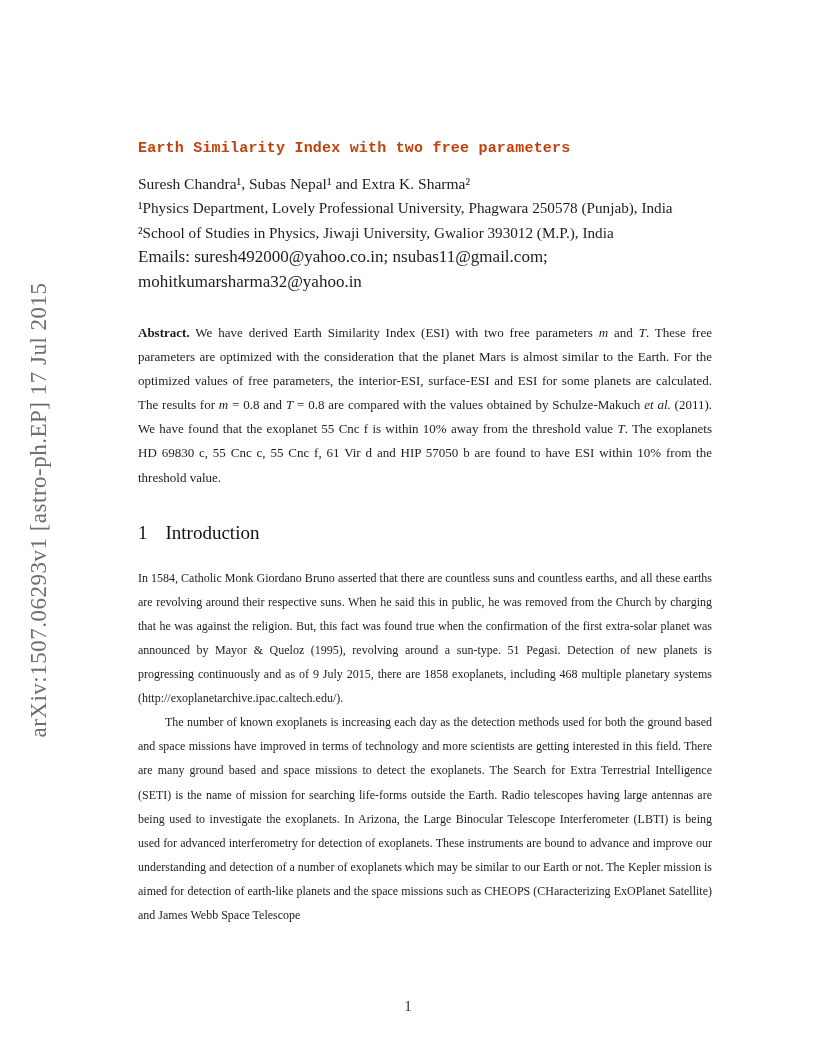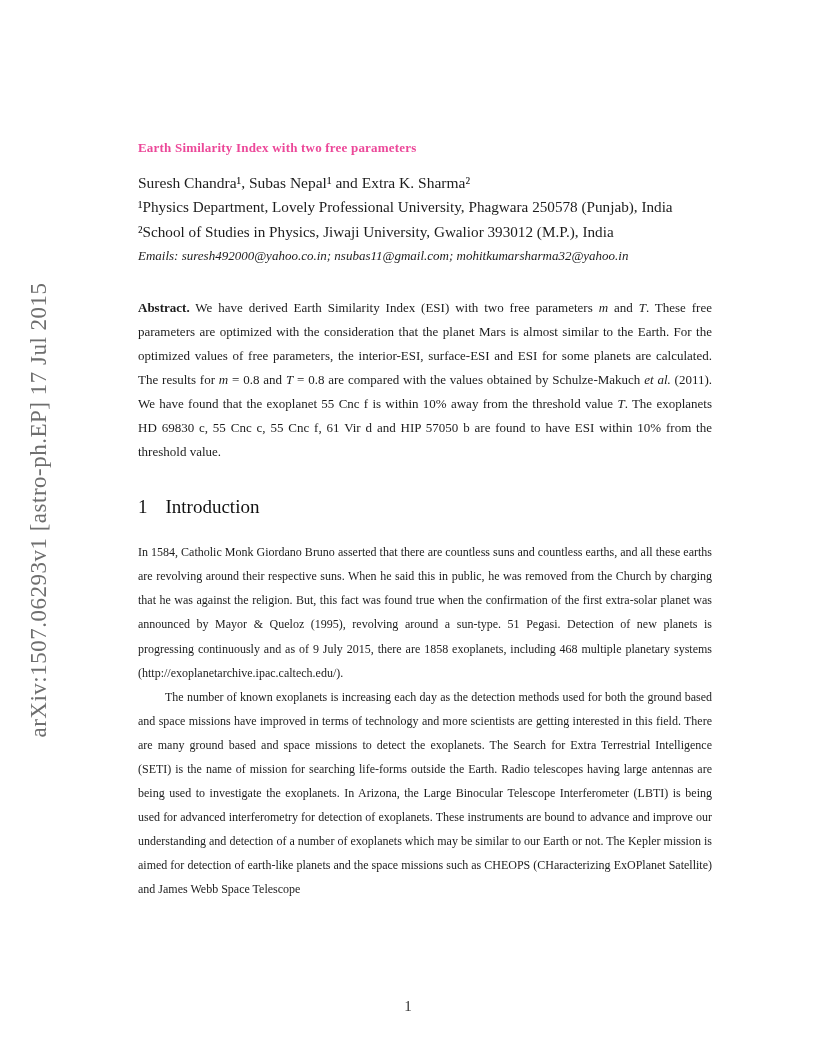--- a/index.html
+++ b/index.html
@@ -25,38 +25,38 @@
     letter-spacing: 0.5px;
   }
   .content {
     position: absolute;
     left: 138px;
     top: 0;
     width: 574px;
   }
   .paper-title {
     margin: 140px 0 0 0;
-    font-size: 13px;
+    font-size: 15px;
     font-weight: bold;
-    color: #ec4899;
+    color: #c2410c;
     letter-spacing: 0.2px;
+    font-family: Liberation Mono, monospace;
   }
   .authors {
     margin-top: 15px;
     font-size: 15.5px;
     line-height: 24px;
   }
   .affiliation {
     font-size: 15.2px;
     line-height: 24.5px;
   }
   .emails {
-    font-size: 13px;
+    font-size: 17px;
     line-height: 24.5px;
-    font-style: italic;
   }
   .abstract {
     margin-top: 27px;
     font-size: 13px;
     line-height: 24.1px;
     text-align: justify;
   }
   .abstract .abstract-label {
     font-weight: bold;
   }

